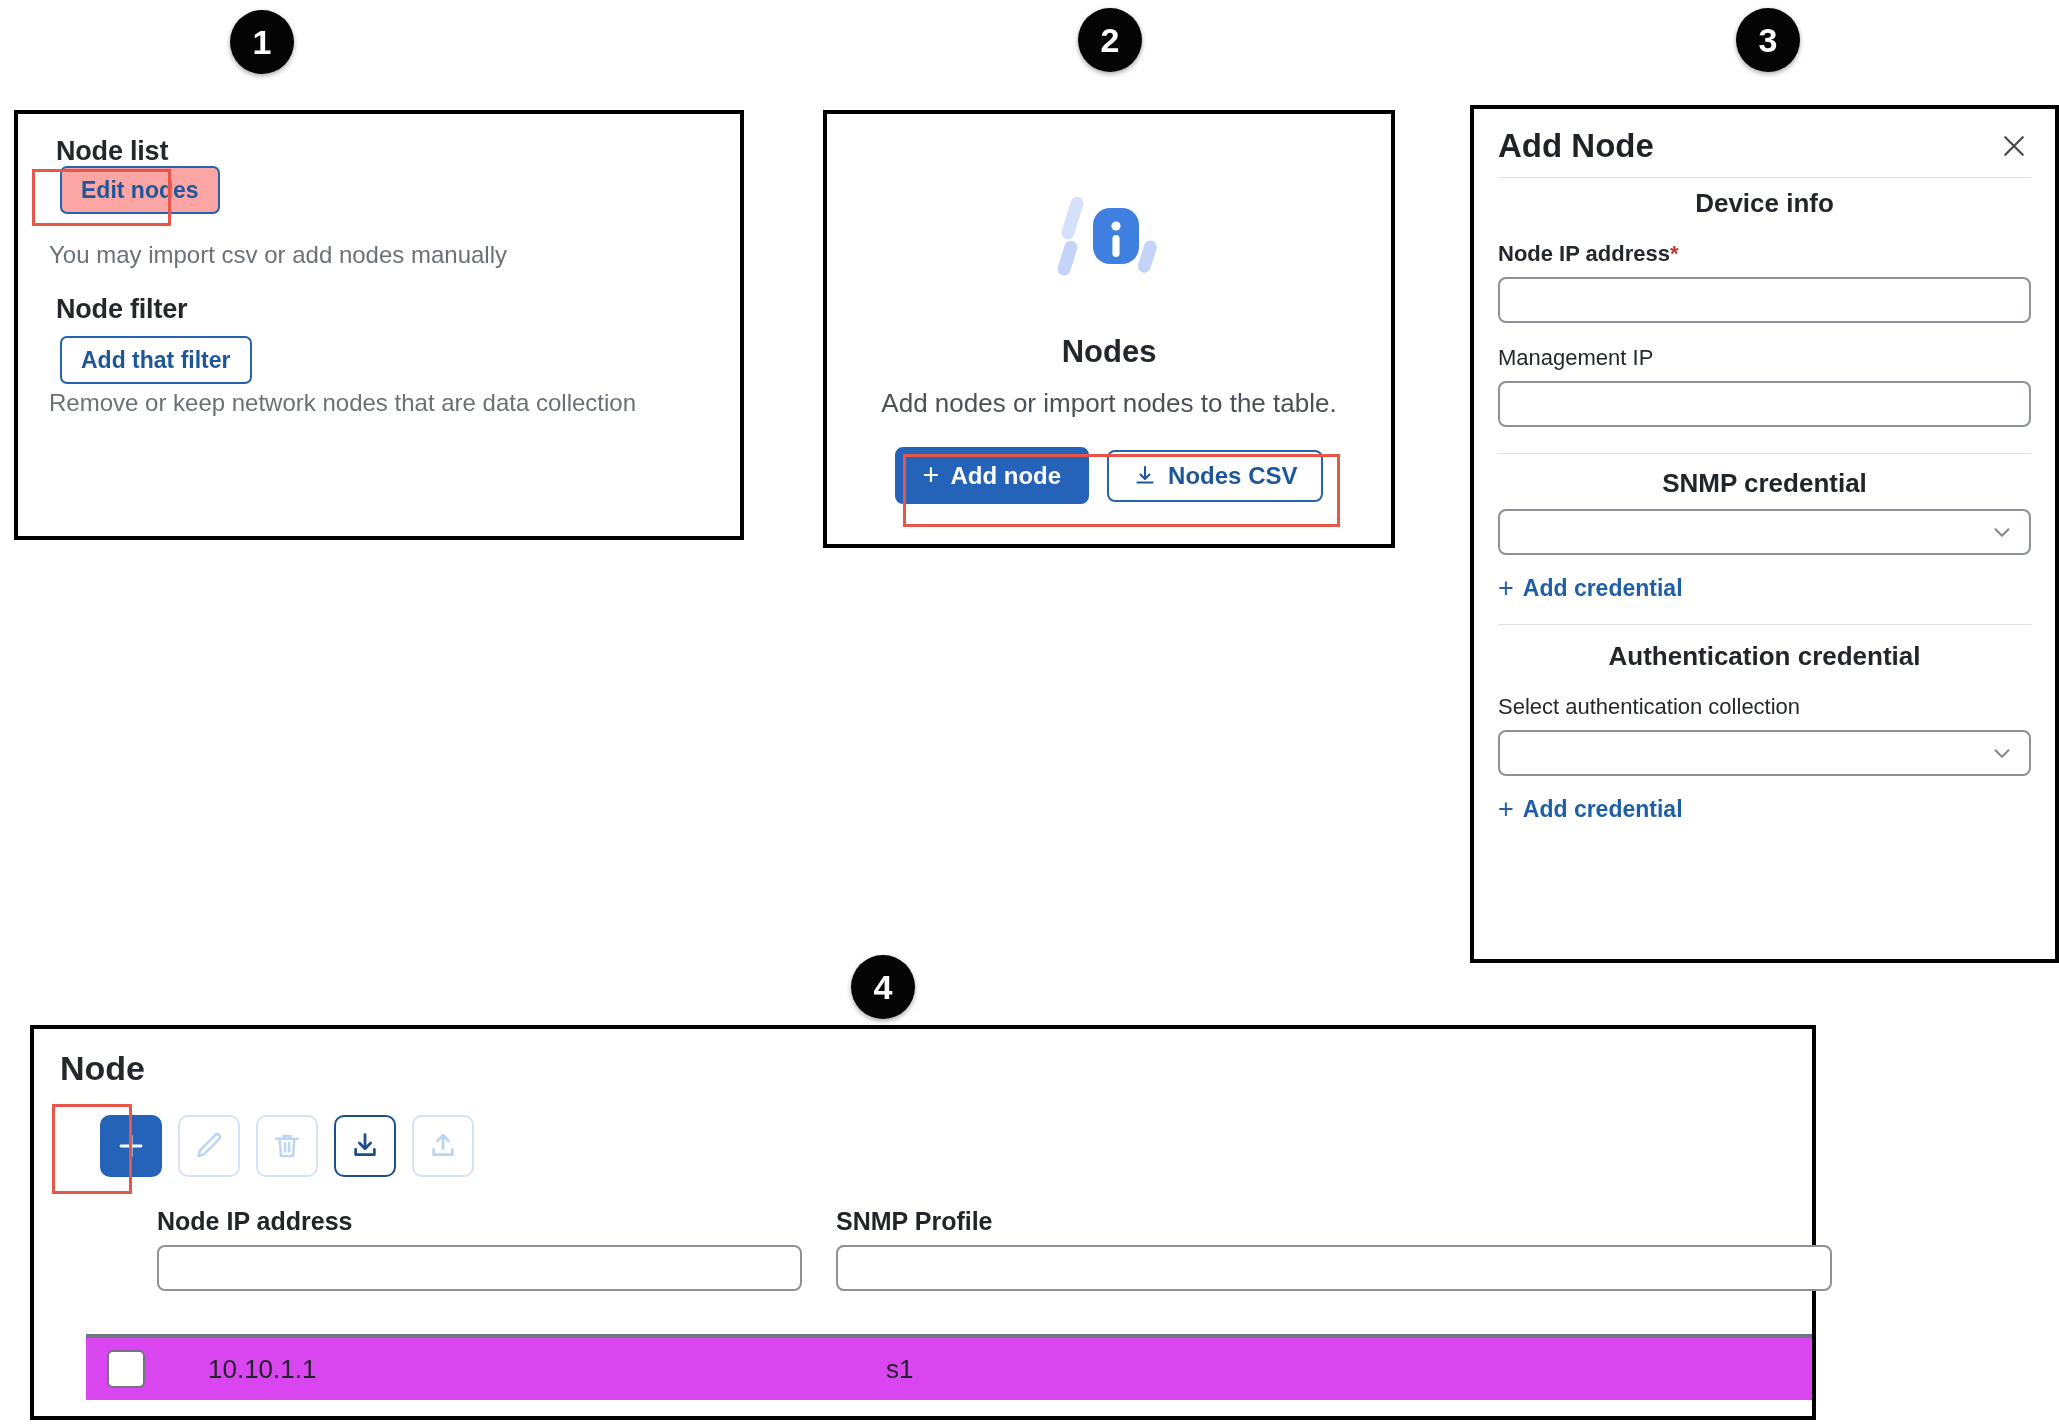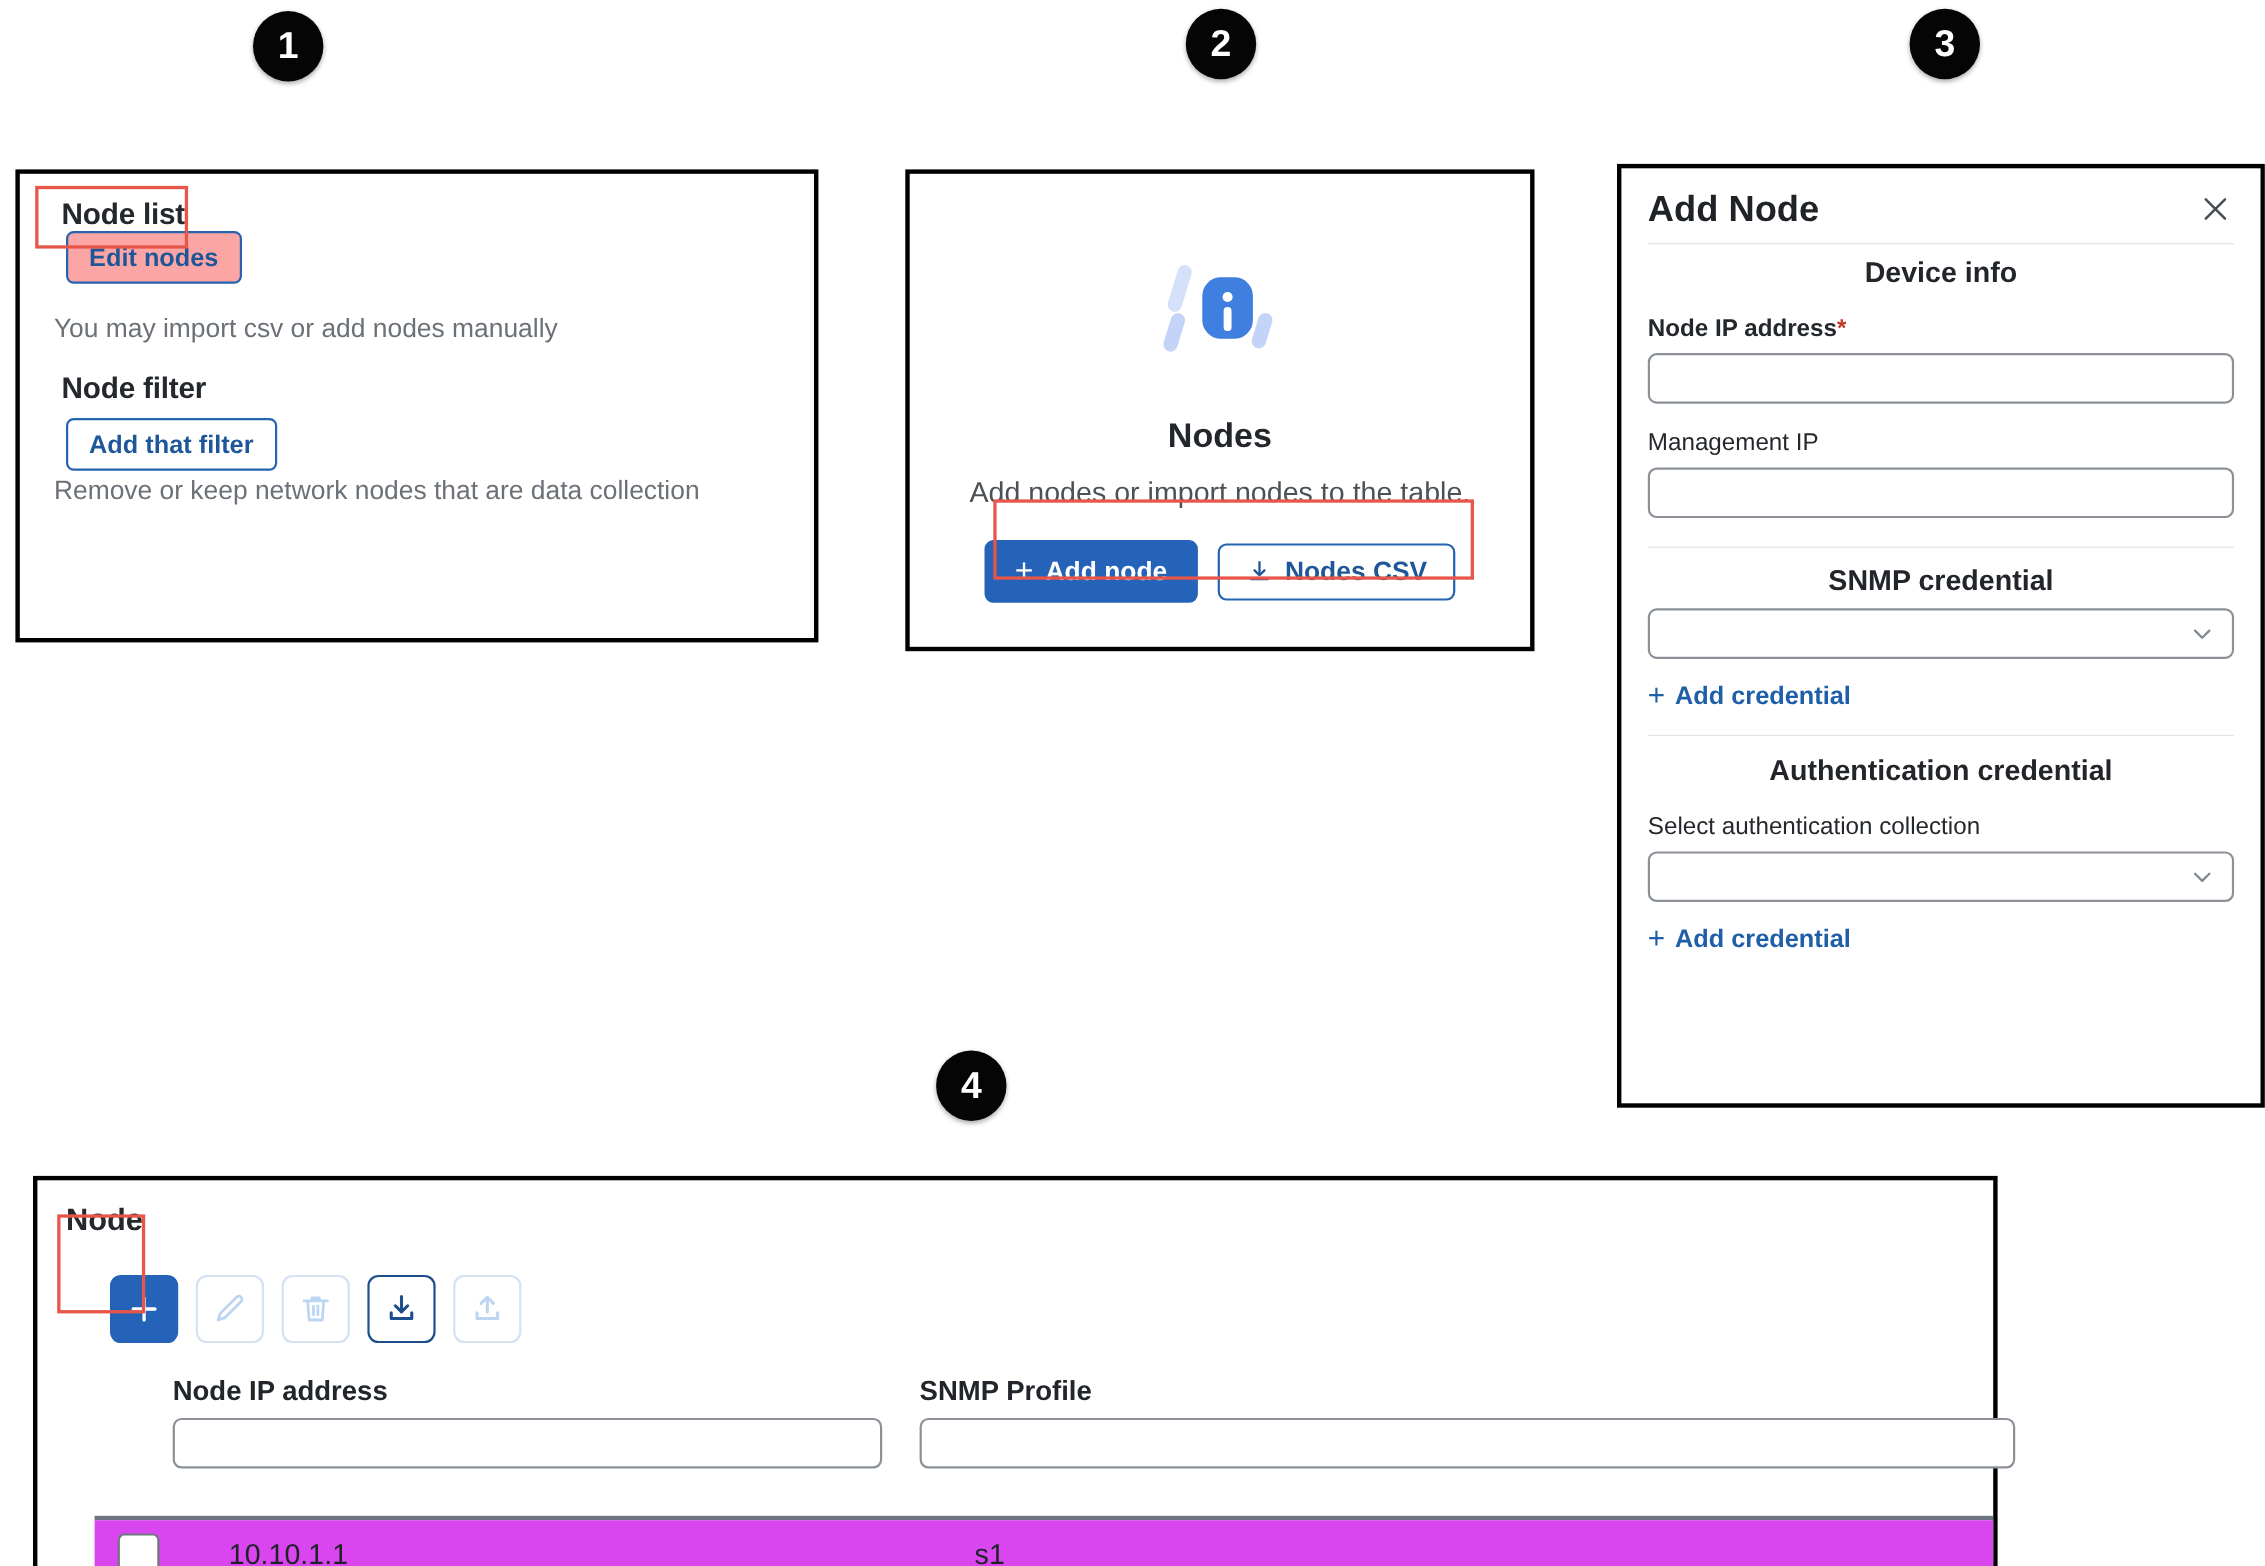--- a/index.html
+++ b/index.html
@@ -23,21 +23,20 @@
     font-family: "Liberation Sans", sans-serif;
     box-shadow: 0 2px 5px rgba(0,0,0,0.35);
     z-index: 5;
   }
 
   
   .panel {
     position: absolute;
     background: #ffffff;
     border: 4px solid #000000;
-    margin-top: 44px;
   }
 
   
   .redbox {
     position: absolute;
     border: 3px solid #e8564a;
     background: transparent;
     pointer-events: none;
     z-index: 4;
   }
@@ -147,21 +146,21 @@
   }
   .link-add {
     margin-top: 20px;
     display: inline-flex; align-items: center; gap: 9px;
     color: #1f5fa8; font-size: 23px; font-weight: 700; cursor: pointer;
   }
   .link-add .plus-glyph { font-size: 27px; font-weight: 400; }
 
   
   #panel4 { left: 30px; top: 1025px; width: 1786px; height: 395px; }
-  .p4-title { position: absolute; left: 26px; top: 20px; font-size: 28px; font-weight: 700; color: #24272b; }
+  .p4-title { position: absolute; left: 26px; top: 20px; font-size: 34px; font-weight: 700; color: #24272b; }
   .toolbar { position: absolute; left: 66px; top: 86px; display: flex; gap: 16px; }
   .tb-btn {
     width: 62px; height: 62px; border-radius: 10px;
     display: flex; align-items: center; justify-content: center;
     cursor: pointer; background: #ffffff;
   }
   .tb-btn.filled { background: #2563b8; border: 2px solid #2563b8; }
   .tb-btn.active { border: 2px solid #1d4f8f; }
   .tb-btn.disabled { border: 2px solid #d4e2f4; }
   #rb-add-btn { left: 52px; top: 1104px; width: 80px; height: 90px; }

